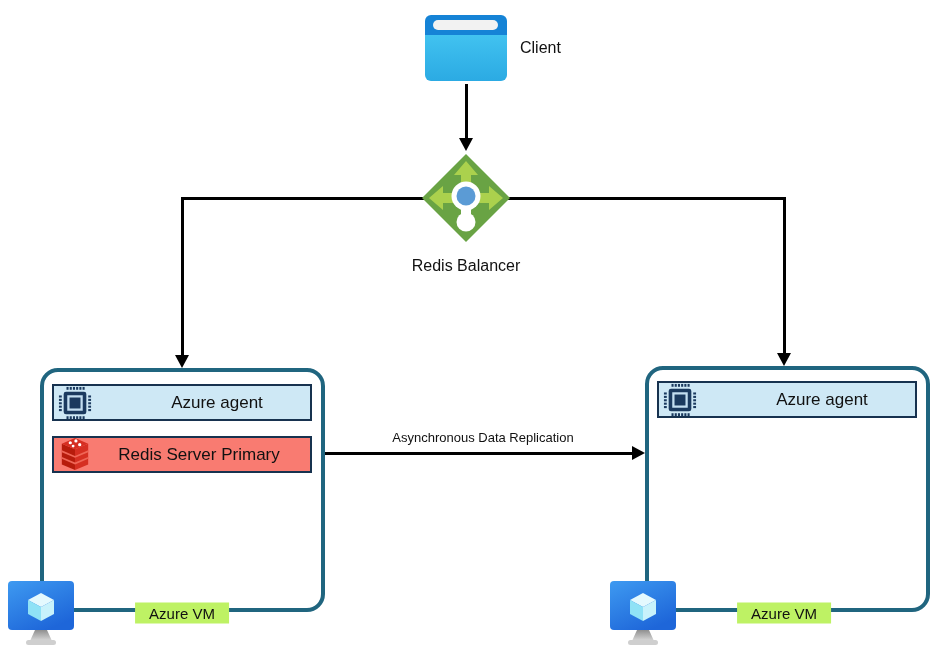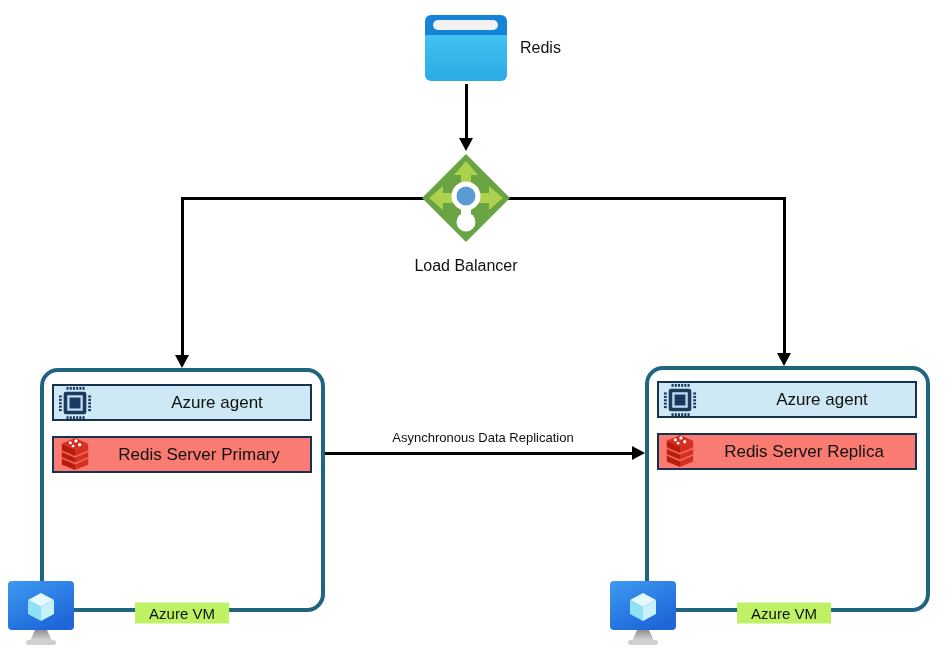--- a/index.html
+++ b/index.html
@@ -63,37 +63,37 @@
   <div class="arrow-down" style="left:175px; top:355px;"></div>
   <div class="vline" style="left:783px; top:197px; height:157px;"></div>
   <div class="arrow-down" style="left:777px; top:353px;"></div>
 
   <div class="client-icon">
     <div class="client-header">
       <div class="client-addressbar"></div>
     </div>
     <div class="client-body"></div>
   </div>
-  <div class="txt-label client-label">Redis</div>
+  <div class="txt-label client-label">Client</div>
 
   <svg class="lb-icon" viewBox="0 0 92 92">
     <polygon points="46,2 90,46 46,90 2,46" fill="#69a344"></polygon>
 
     <path d="M46 9 L58 23 L51 23 L51 42 L41 42 L41 23 L34 23 Z" fill="#abd14d"></path>
 
     <path d="M9 46 L23 34 L23 41 L44 41 L44 51 L23 51 L23 58 Z" fill="#abd14d"></path>
 
     <path d="M83 46 L69 34 L69 41 L48 41 L48 51 L69 51 L69 58 Z" fill="#abd14d"></path>
 
     <rect x="41" y="44" width="10" height="26" fill="#ffffff"></rect>
     <circle cx="46" cy="44" r="14.5" fill="#ffffff"></circle>
     <circle cx="46" cy="70" r="9.5" fill="#ffffff"></circle>
     <circle cx="46" cy="44" r="9.5" fill="#5b9bd5"></circle>
   </svg>
-  <div class="txt-label lb-label">Load Balancer</div>
+  <div class="txt-label lb-label">Redis Balancer</div>
 
   <div class="hline" style="left:325px; top:452px; width:310px;"></div>
   <div class="arrow-right" style="left:632px; top:446px;"></div>
   <div class="txt-label repl-label">Asynchronous Data Replication</div>
 
   <div class="vm-box" style="left:40px; top:368px; height:244px;"></div>
 
   <div class="bar agent-bar" style="left:52px; top:384px;">
     <span class="bar-icon">
       <svg width="34" height="34" viewBox="0 0 36 36">
@@ -195,36 +195,20 @@
             <rect x="32" y="20.8" width="3" height="2.2"></rect>
             <rect x="32" y="24.4" width="3" height="2.2"></rect>
         </g>
         <rect x="6" y="6" width="24" height="24" rx="2.5" fill="#1b3a5f"></rect>
         <rect x="11" y="11" width="14" height="14" fill="none" stroke="#c3def0" stroke-width="2.4"></rect>
       </svg>
     </span>
     <span class="bar-label">Azure agent</span>
   </div>
 
-  <div class="bar redis-bar" style="left:657px; top:433px;">
-    <span class="bar-icon">
-      <svg width="32" height="36" viewBox="0 0 34 38">
-        <polygon points="3,7 17,13 17,35 3,29" fill="#b71c0c"></polygon>
-        <polygon points="31,7 17,13 17,35 31,29" fill="#d62f22"></polygon>
-        <polygon points="3,14 17,20 31,14 31,16 17,22 3,16" fill="#ef6657"></polygon>
-        <polygon points="3,21 17,27 31,21 31,23 17,29 3,23" fill="#ef6657"></polygon>
-        <polygon points="17,1 31,7 17,13 3,7" fill="#d62f22"></polygon>
-        <circle cx="12" cy="6" r="1.7" fill="#ffffff"></circle>
-        <circle cx="18" cy="4" r="1.7" fill="#ffffff"></circle>
-        <circle cx="22" cy="8" r="1.7" fill="#ffffff"></circle>
-        <circle cx="15" cy="9.5" r="1.5" fill="#ffffff"></circle>
-      </svg>
-    </span>
-    <span class="bar-label">Redis Server Replica</span>
-  </div>
 
   <div class="vm-label" style="left:784px; top:613px;">Azure VM</div>
 
   <svg class="monitor-icon" style="left:609px; top:580px;" viewBox="0 0 70 67">
     <rect x="1" y="1" width="66" height="49" rx="4" fill="url(#scr1)"></rect>
     <polygon points="34,13 47,20 34,27 21,20" fill="#e4f9fe"></polygon>
     <polygon points="21,20 34,27 34,41 21,34" fill="#8fe2f6"></polygon>
     <polygon points="47,20 34,27 34,41 47,34" fill="#c8f2fb"></polygon>
     <polygon points="28,50 40,50 45,61 23,61" fill="url(#stand1)"></polygon>
     <rect x="19" y="60" width="30" height="5" rx="2.5" fill="#cfcfcf"></rect>

